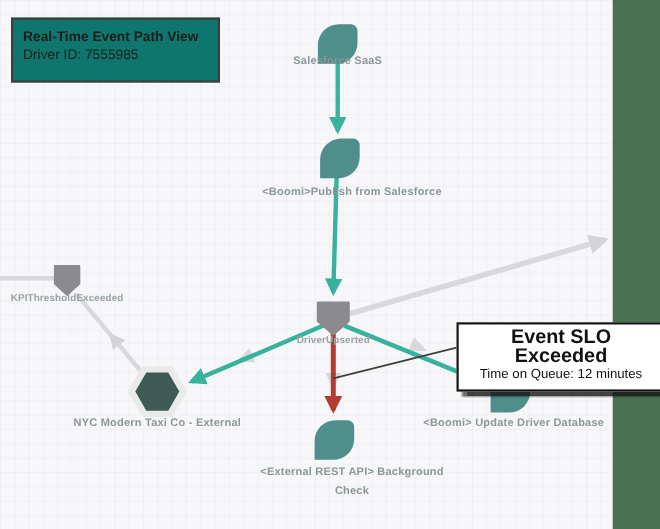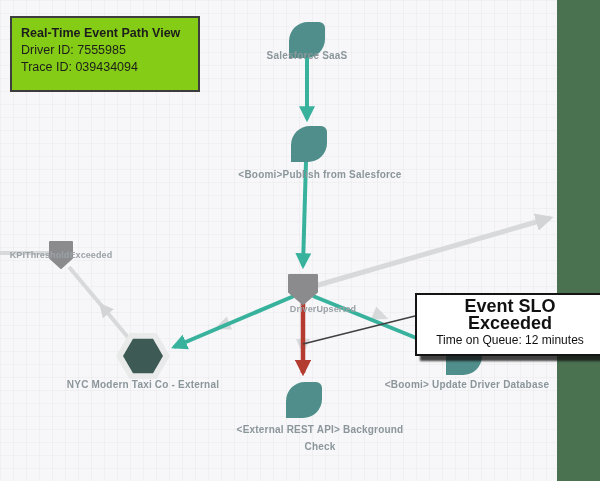--- a/index.html
+++ b/index.html
@@ -20,21 +20,21 @@
   .node-label{
     position:absolute;transform:translateX(-50%);
     font-size:10px;font-weight:bold;color:#8b969b;
     white-space:nowrap;text-align:center;z-index:3;
     letter-spacing:0.2px;
   }
   .node-label.small{font-size:9px;color:#9ba2a6;letter-spacing:0.1px;}
   .node-label.wrap{white-space:normal;width:190px;line-height:17px;}
   .info-panel{
     position:absolute;left:10px;top:16px;width:168px;z-index:4;
-    background:#84cc16;border:2px solid #3d3d3d;
+    background:#0f766e;border:2px solid #3d3d3d;
     padding:7px 9px 14px 9px;color:#1d1d1d;
   }
   .info-panel .title{font-size:12.5px;font-weight:bold;line-height:17px;}
   .info-panel .line{font-size:12.5px;line-height:17px;}
   .tooltip{
     position:absolute;left:415px;top:293px;width:178px;z-index:5;
     background:#ffffff;border:2px solid #141414;
     box-shadow:5px 5px 2px rgba(20,20,20,0.8);
     padding:3px 4px 5px 4px;text-align:center;color:#111;
   }
@@ -85,28 +85,27 @@
 
   <path d="M289,275 L317,275 L317,292 L303,304 L289,292 Z" fill="#8b8b8e" stroke="#8b8b8e" stroke-width="2" stroke-linejoin="round"></path>
   <path d="M50,242 L72,242 L72,258 L61,268 L50,258 Z" fill="#8b8b8e" stroke="#8b8b8e" stroke-width="2" stroke-linejoin="round"></path>
 
   <polygon points="170,356 156.5,379 129.5,379 116,356 129.5,333 156.5,333" fill="#e9ebea"></polygon>
   <polygon points="163,356 153,373.3 133,373.3 123,356 133,338.7 153,338.7" fill="#3d5a54"></polygon>
 </svg>
 
 <div class="node-label" style="left:307px;top:50px;">Salesforce SaaS</div>
 <div class="node-label" style="left:320px;top:169px;">&lt;Boomi&gt;Publish from Salesforce</div>
-<div class="node-label small" style="left:303px;top:304px;margin-left:20px;">DriverUpserted</div>
-<div class="node-label small" style="left:61px;top:250px;">KPIThresholdExceeded</div>
+<div class="node-label small" style="left:303px;top:304px;">DriverUpserted</div>
+<div class="node-label small" style="left:61px;top:266px;">KPIThresholdExceeded</div>
 <div class="node-label" style="left:143px;top:379px;">NYC Modern Taxi Co - External</div>
 <div class="node-label" style="left:467px;top:379px;text-align:center;">&lt;Boomi&gt; Update Driver Database</div>
 <div class="node-label wrap" style="left:320px;top:421px;">&lt;External REST API&gt; Background Check</div>
 
 <div class="info-panel">
   <div class="title">Real-Time Event Path View</div>
   <div class="line">Driver ID: 7555985</div>
-  <div class="line">Trace ID: 039434094</div>
 </div>
 
 <div class="tooltip">
   <div class="title">Event SLO Exceeded</div>
   <div class="detail">Time on Queue: 12 minutes</div>
 </div>
 
 </body></html>

